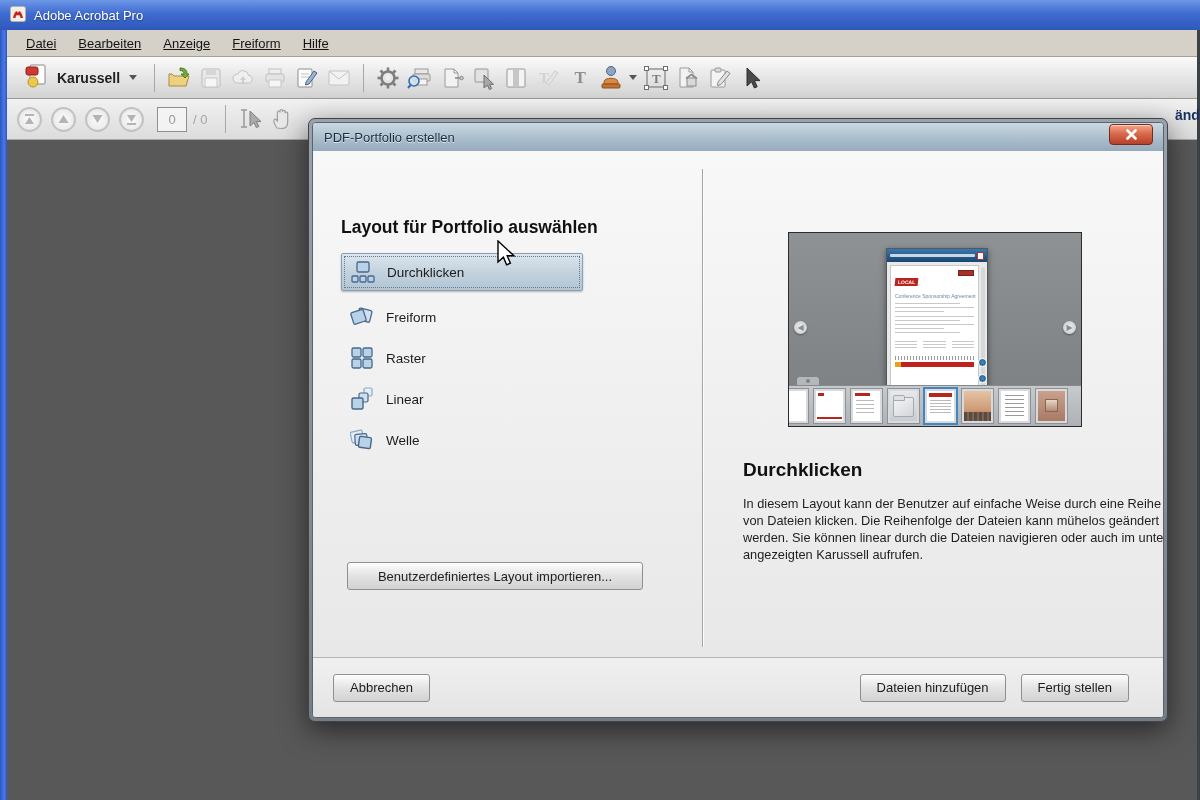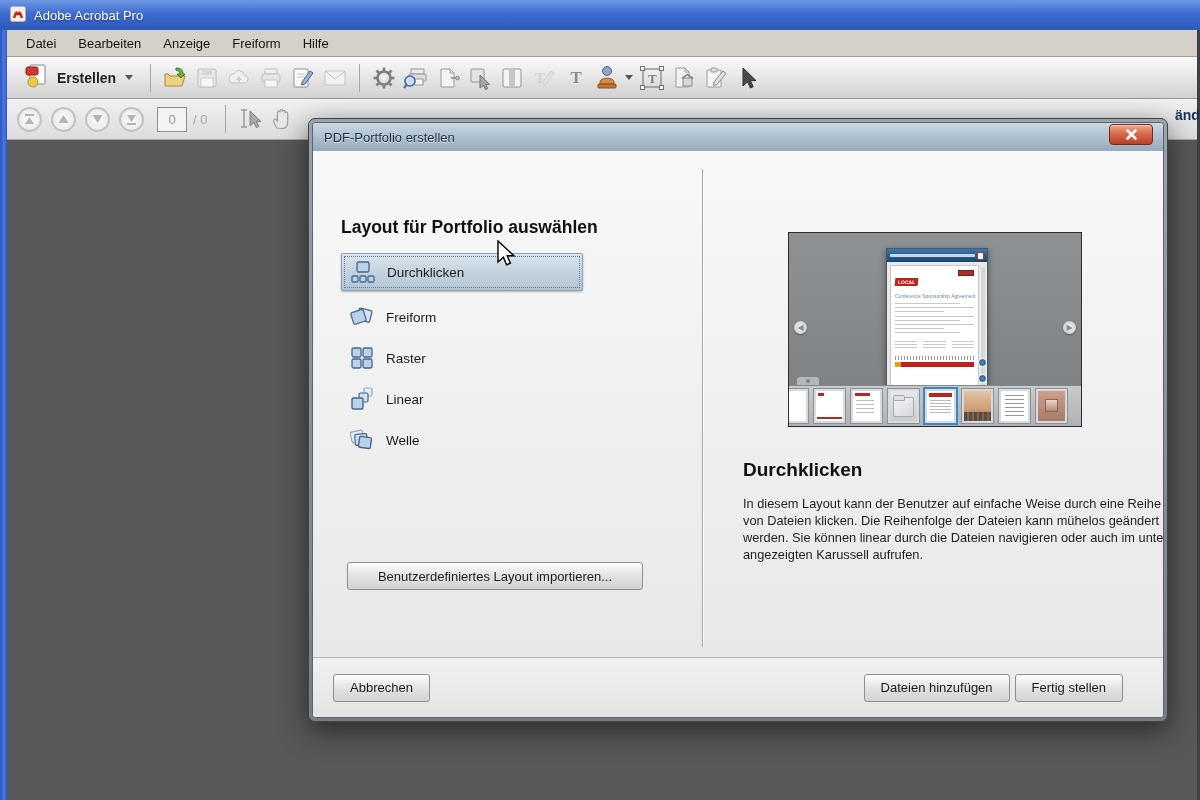--- a/index.html
+++ b/index.html
@@ -11,21 +11,21 @@
   .titlebar { position:absolute; left:0; top:0; width:1200px; height:30px;
     background:linear-gradient(#6d97e6,#3f6cd1 45%,#2f58ba);
     display:flex; align-items:center; gap:8px; padding-left:10px;
     color:#fff; font-size:13px; text-shadow:0 1px 2px rgba(0,0,0,.45); }
   .left-border { position:absolute; left:0; top:30px; width:7px; height:770px;
     background:linear-gradient(90deg,#2d55c2,#4a79e6 60%,#2d55c2); z-index:3; }
   .right-border { position:absolute; right:0; top:30px; width:3px; height:770px; background:#3c4146; z-index:3; }
 
   .menubar { position:absolute; left:7px; top:30px; width:1193px; height:27px;
     background:#d5d1c9; border-bottom:1px solid #a39f97;
-    display:flex; align-items:center; padding-left:8px; font-size:13px; color:#141414; }
+    display:flex; align-items:center; padding-left:8px; font-size:13px; color:#141414;text-decoration:underline; }
   .menu-item { padding:4px 11px; cursor:default; }
 
   .toolbar1 { position:absolute; left:7px; top:57px; width:1193px; height:42px;
     background:linear-gradient(#fafafa,#e2e2e2 60%,#d2d2d2); border-bottom:1px solid #989898;
     display:flex; align-items:center; padding-left:8px; }
   .toolbar2 { position:absolute; left:7px; top:99px; width:1193px; height:41px;
     background:linear-gradient(#f1f1f1,#dcdcdc); border-bottom:1px solid #a6a6a6;
     display:flex; align-items:center; padding-left:10px; }
   .tbtn { width:32px; height:32px; display:flex; align-items:center; justify-content:center; border-radius:3px; }
   .tsep { width:1px; height:28px; background:#a8a8a8; margin:0 8px; }
@@ -139,21 +139,21 @@
   .t-brown { background:linear-gradient(#caa18d,#a97a66); }
   .t-brown::after { content:""; position:absolute; left:7px; top:8px; right:7px; bottom:9px;
     background:linear-gradient(#e8d7c8,#b08a74); border:1px solid #8a6552; }
 
   .dlg-footer { height:60px; background:linear-gradient(#f0f0f0,#e4e4e4); border-top:1px solid #b4b4b4;
     display:flex; align-items:center; padding:12px 20px; }
   .btn { background:linear-gradient(#fdfdfd,#e3e3e3 50%,#d2d2d2); border:1px solid #8f8f8f; border-radius:3px;
     height:28px; padding:0 16px; font-size:13px; color:#1c1c1c; display:flex; align-items:center;
     box-shadow:inset 0 1px 0 #fff; }
   .footer-spacer { flex:1; }
-  .footer-right { display:flex; gap:5px; margin-right:20px;align-items:center; }
+  .footer-right { display:flex; gap:15px; margin-right:14px;align-items:center; }
 
   .cursor { position:absolute; left:496px; top:240px; z-index:40; }
 
   .opt-icon { width:24px; height:24px; flex:none; }
 </style>
 </head>
 <body>
 
 <div class="window">
 
@@ -177,21 +177,21 @@
 
   <div class="toolbar1">
     <div class="erstellen-btn">
       <span>
         <svg width="26" height="26">
             <rect x="6" y="2" width="15" height="19" rx="1" fill="#fdfdfd" stroke="#8a8a8a"></rect>
         <rect x="2" y="4" width="12" height="8" rx="2" fill="#cf3a30" stroke="#8d1f18"></rect>
         <circle cx="9" cy="19" r="5" fill="#edc84a" stroke="#b89425"></circle>
           </svg>
       </span>
-      <span>Erstellen</span>
+      <span>Karussell</span>
       <span class="caret-down"></span>
     </div>
     <div class="tsep"></div>
     <div class="tbtn">
       <svg width="24" height="24">
           <path d="M2,8 L2,20 L19,20 L22,10 L7,10 L5,8 Z" fill="#ecd27e" stroke="#a9893f"></path>
           <path d="M13,2 C18,2 20,4 20,8 L22,8 L18,12 L14,8 L17,8 C17,5.5 15.5,4.5 13,4.5 Z" fill="#6fae3a" stroke="#4c7d22"></path>
         </svg>
     </div>
     <div class="tbtn">

